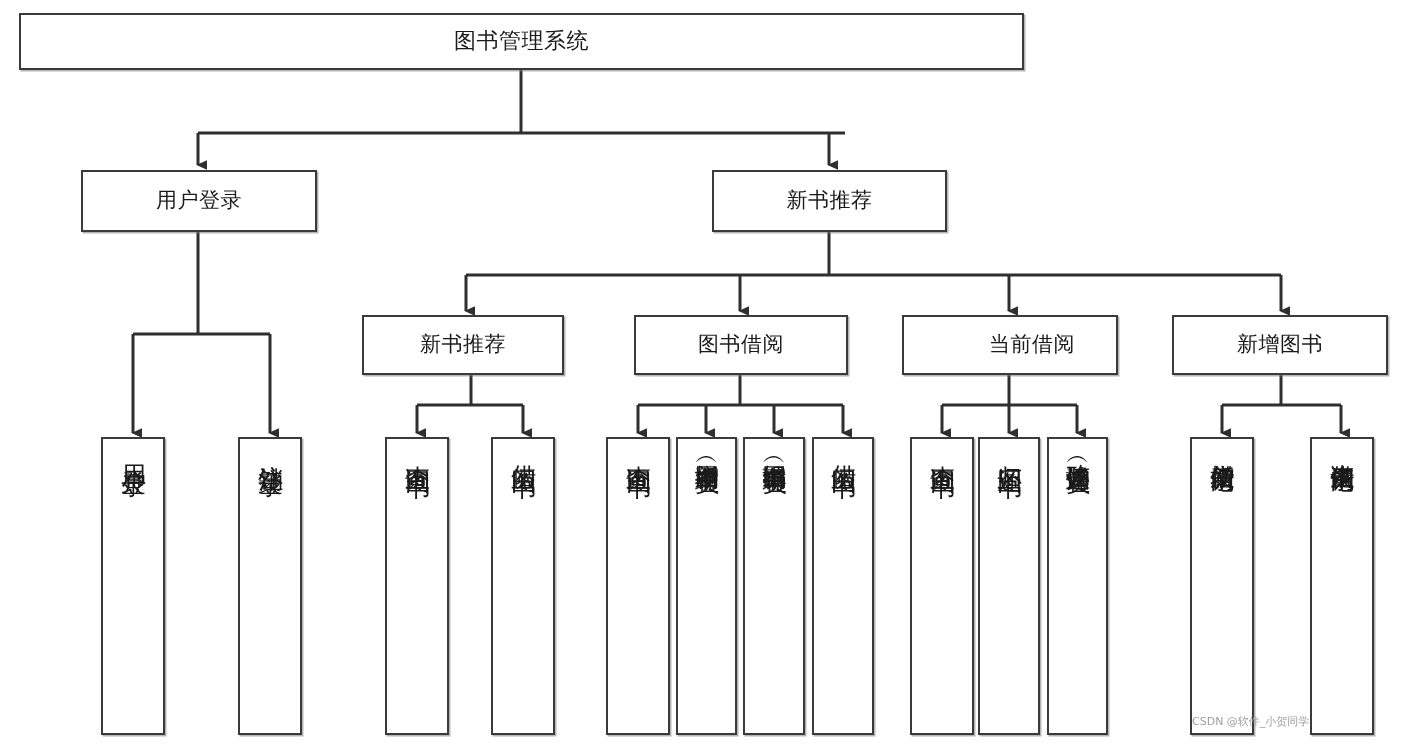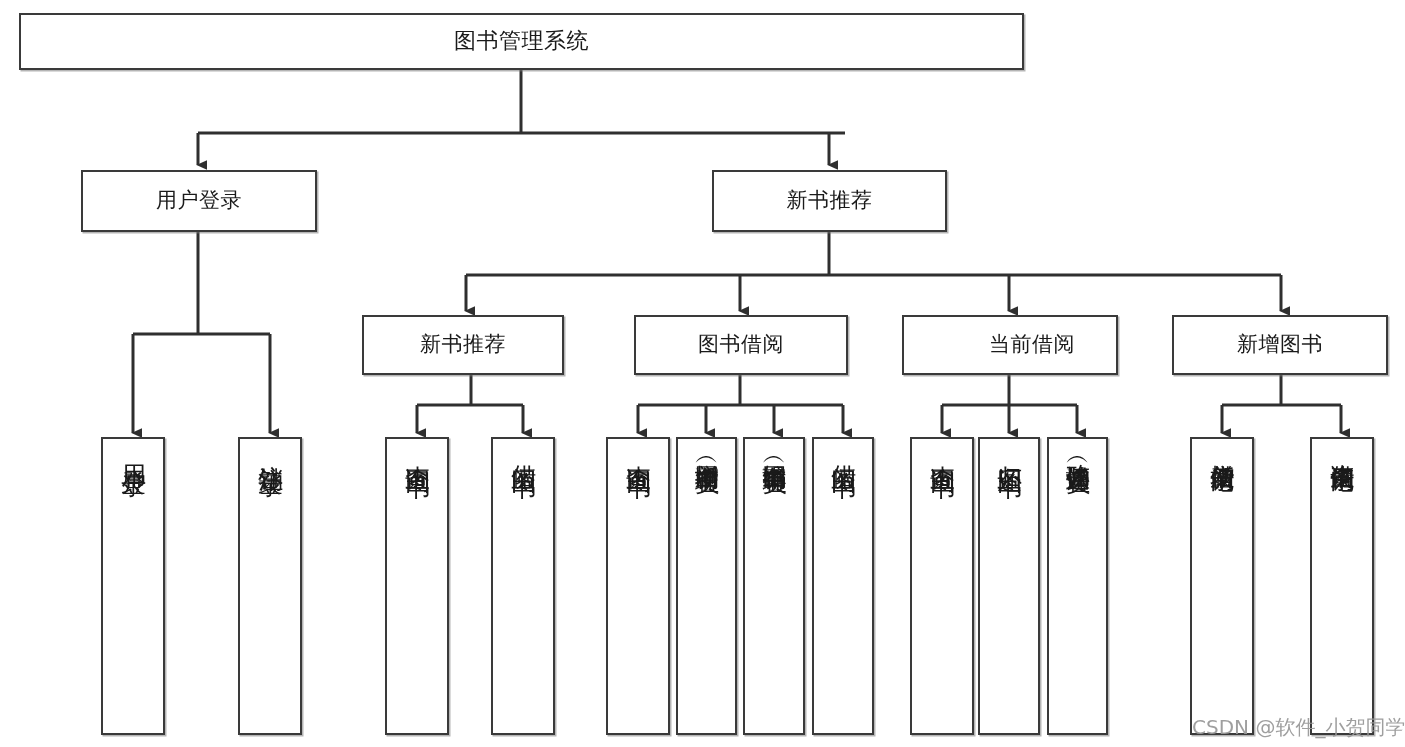--- a/index.html
+++ b/index.html
@@ -66,21 +66,21 @@
     max-height: 100%;
   }
   .node-v.tight .node-label {
     font-size: 24px;
     letter-spacing: 1px;
   }
   #watermark {
     position: absolute;
     left: 1192px;
     top: 714px;
-    font-size: 20px;
+    font-size: 11px;
     color: #9a9a9a;
     white-space: nowrap;
     font-family: "DejaVu Sans", "Liberation Sans", sans-serif;
     opacity: 0.95;
   }
 </style>
 </head>
 <body>
 
 <div id="diagram-root">

